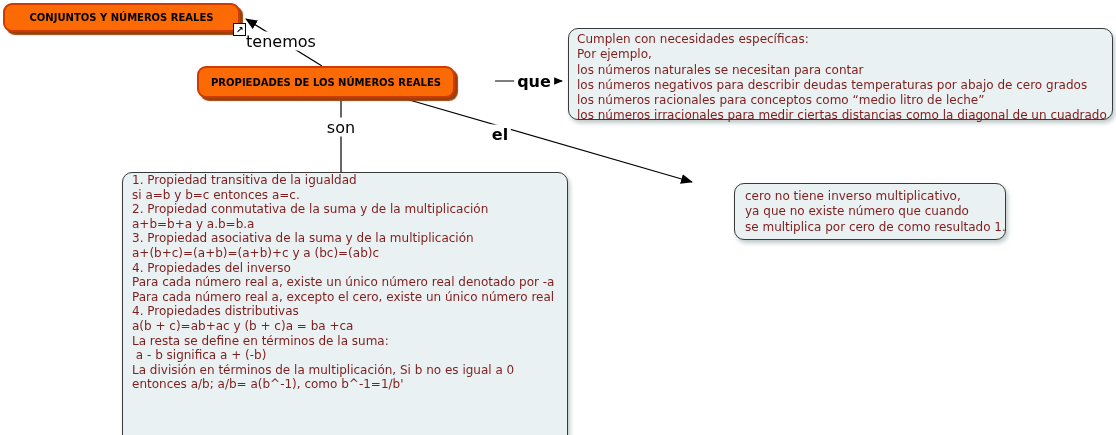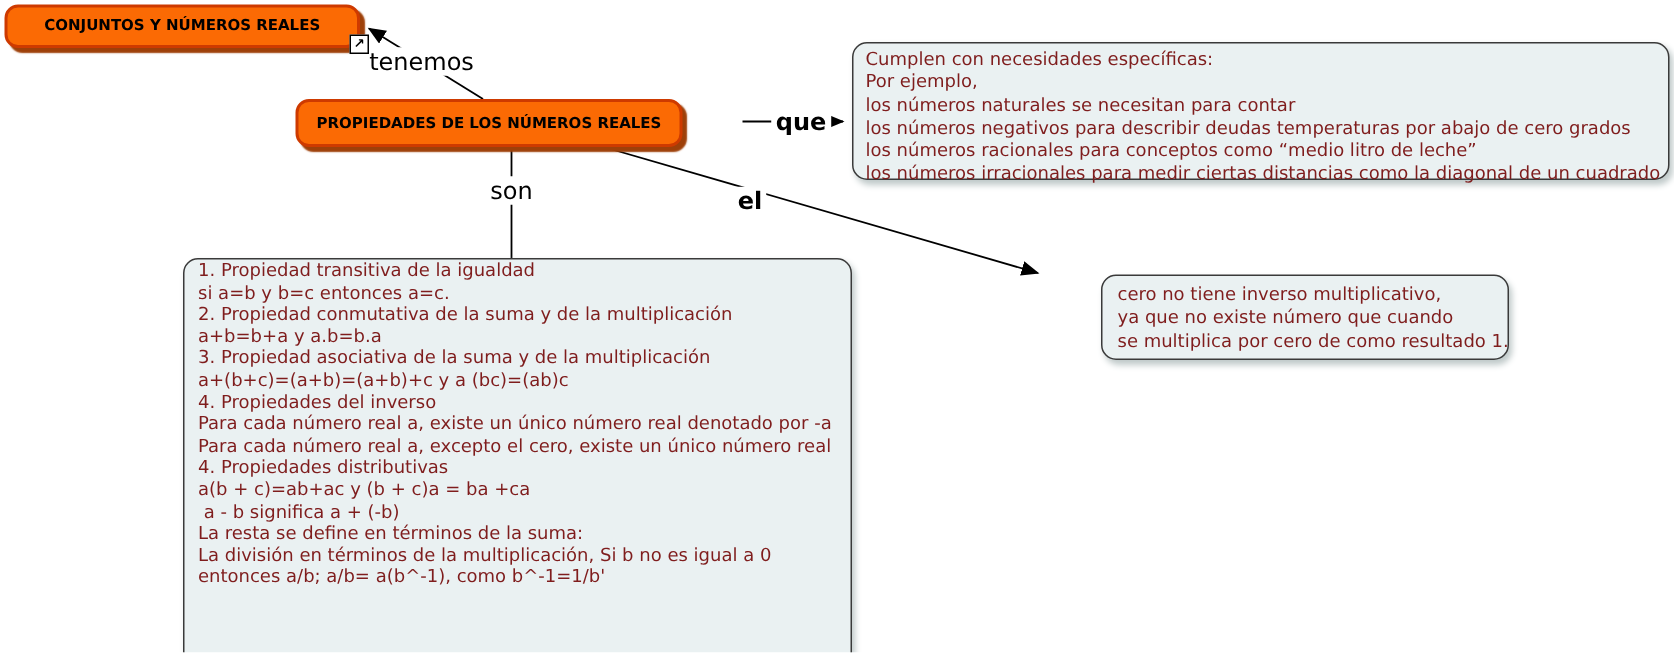--- a/index.html
+++ b/index.html
@@ -103,22 +103,22 @@
     <div class="tl">si a=b y b=c entonces a=c.</div>
     <div class="tl">2. Propiedad conmutativa de la suma y de la multiplicación</div>
     <div class="tl">a+b=b+a y a.b=b.a</div>
     <div class="tl">3. Propiedad asociativa de la suma y de la multiplicación</div>
     <div class="tl">a+(b+c)=(a+b)=(a+b)+c y a (bc)=(ab)c</div>
     <div class="tl">4. Propiedades del inverso</div>
     <div class="tl">Para cada número real a, existe un único número real denotado por -a</div>
     <div class="tl">Para cada número real a, excepto el cero, existe un único número real</div>
     <div class="tl">4. Propiedades distributivas</div>
     <div class="tl">a(b + c)=ab+ac y (b + c)a = ba +ca</div>
+    <div class="tl">La resta se define en términos de la suma:</div>
     <div class="tl"> a - b significa a + (-b)</div>
-    <div class="tl">La resta se define en términos de la suma:</div>
     <div class="tl">La división en términos de la multiplicación, Si b no es igual a 0</div>
     <div class="tl">entonces a/b; a/b= a(b^-1), como b^-1=1/b'</div>
   </div>
 
   <div id="node-cero" class="note">
     <div class="tl">cero no tiene inverso multiplicativo,</div>
     <div class="tl">ya que no existe número que cuando</div>
     <div class="tl">se multiplica por cero de como resultado 1.</div>
   </div>
 

